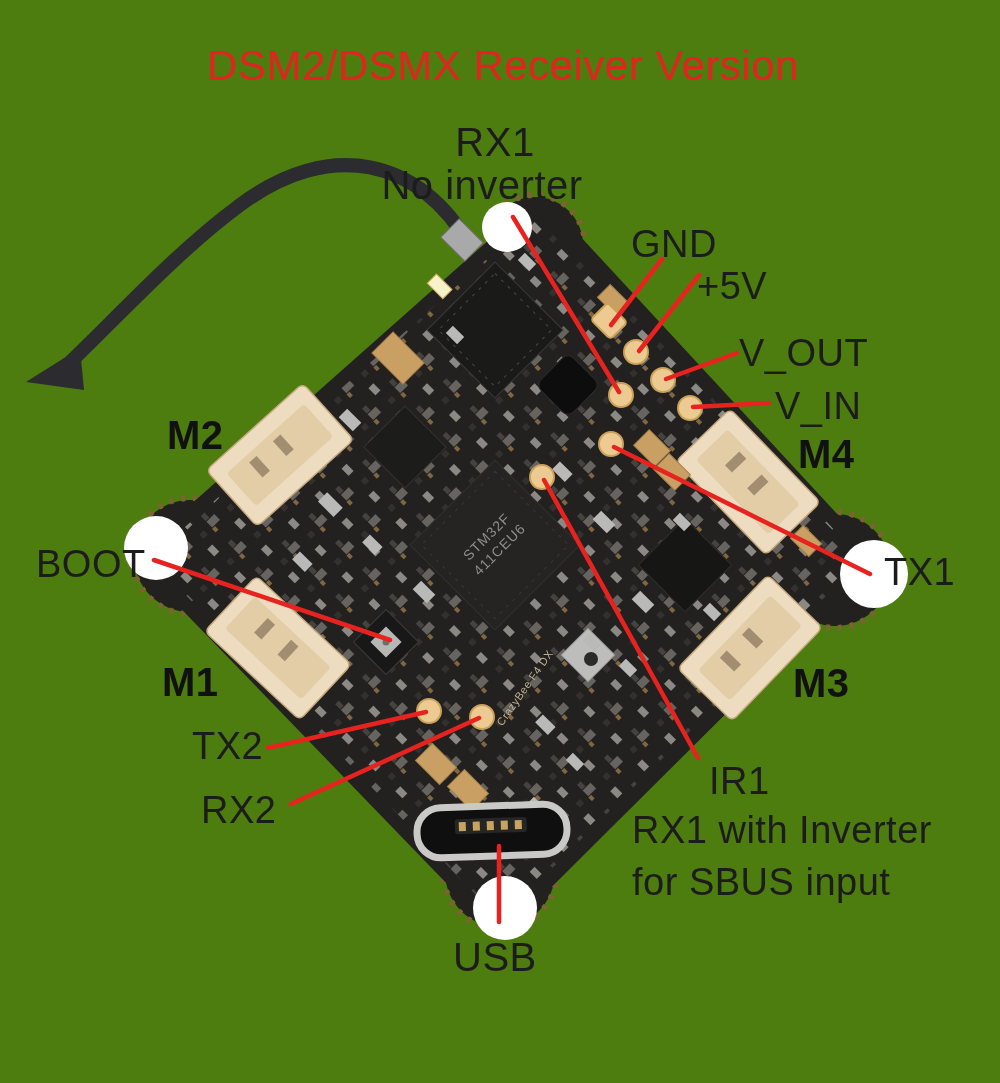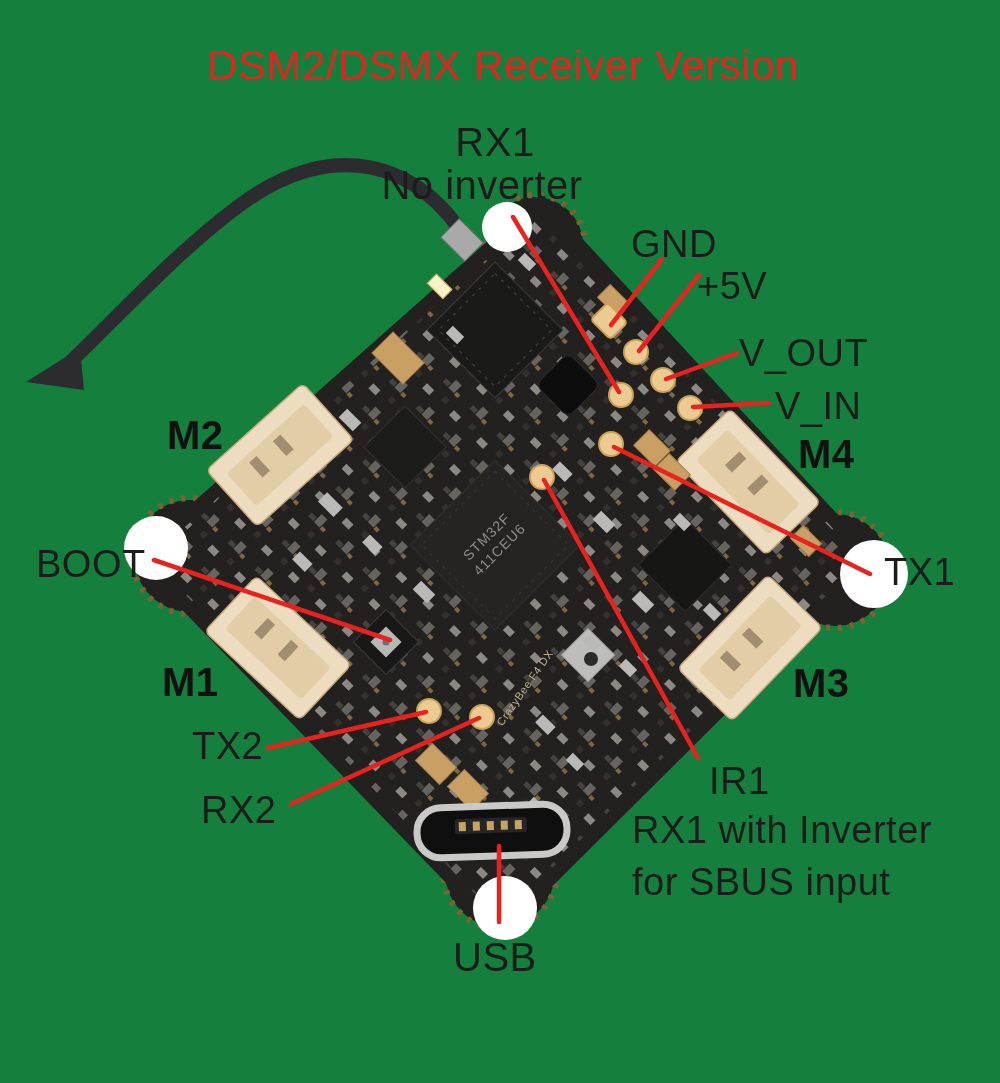--- a/index.html
+++ b/index.html
@@ -1,16 +1,16 @@
 <!DOCTYPE html>
 <html><head>
 <meta charset="utf-8">
 <style>
   html,body{margin:0;padding:0;background:#ffffff;}
-  #stage{position:relative;width:1000px;height:1083px;background:#15803d;overflow:hidden;}
+  #stage{position:relative;width:1000px;height:1083px;background:#4d7c0f;overflow:hidden;}
   svg{position:absolute;left:0;top:0;}
   text{font-family:"Liberation Sans", sans-serif;}
   .title-txt{font-size:42px;fill:#e3231f;letter-spacing:0.5px;}
   .lbl{font-size:38px;fill:#1c1c1c;letter-spacing:0.5px;}
   .lbl-big{font-size:40px;fill:#1c1c1c;letter-spacing:0.5px;}
   .lbl-bold{font-size:40px;font-weight:bold;fill:#111111;letter-spacing:0.5px;}
   .chip-mark{font-size:14px;fill:#8f8d89;letter-spacing:1px;}
   .silk{font-size:11px;fill:#bfae8e;letter-spacing:0.5px;}
   .leader{stroke:#e8231f;stroke-width:4.5;stroke-linecap:round;fill:none;}
 </style>

